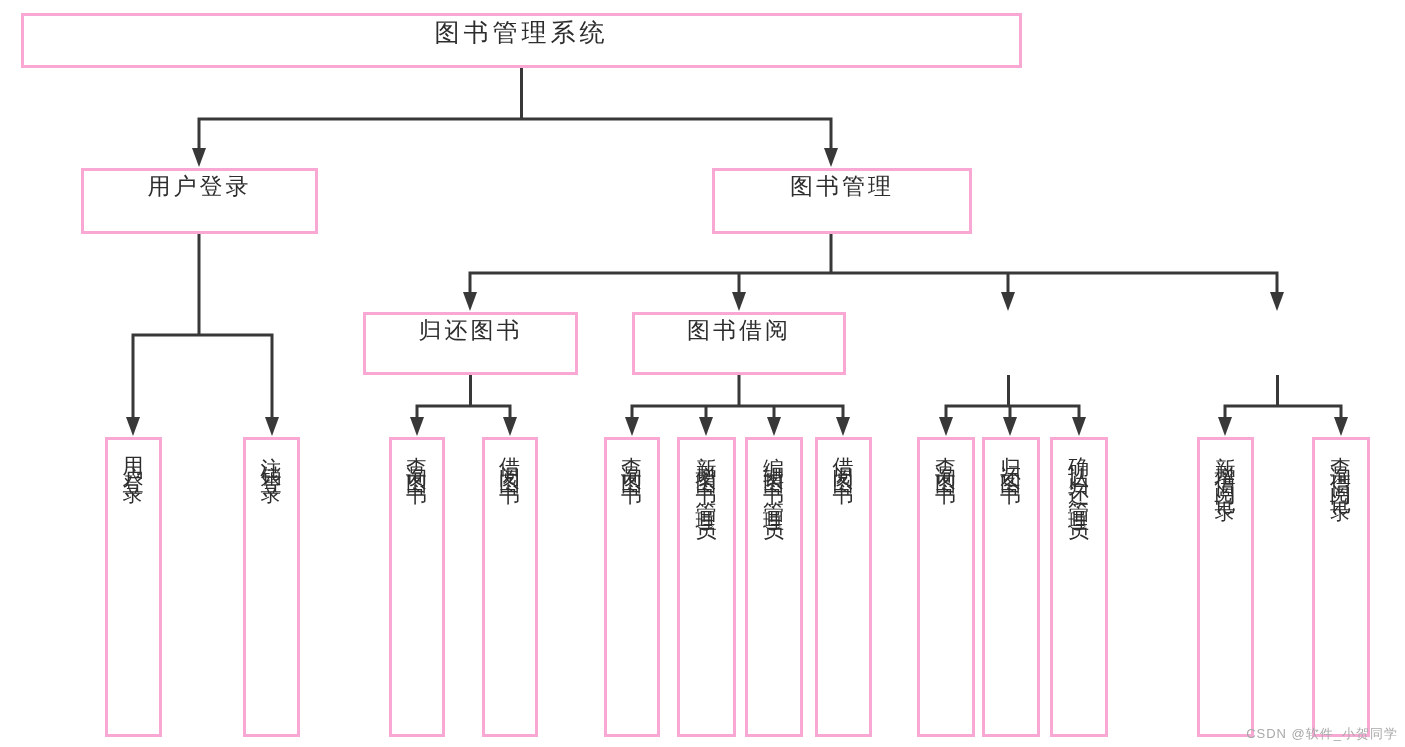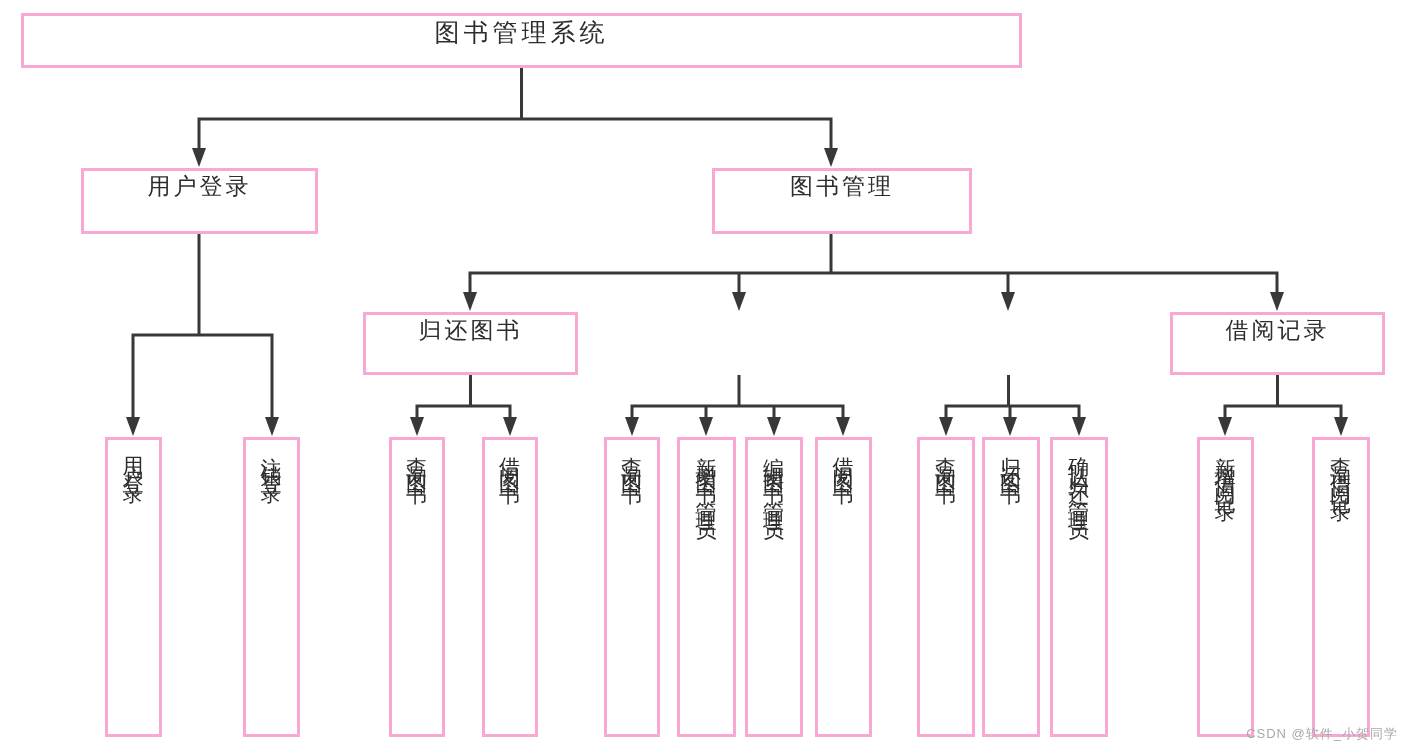--- a/index.html
+++ b/index.html
@@ -121,22 +121,22 @@
   <div class="node" style="left:81px; top:168px; width:237px; height:66px;">
     <span class="node-label">用户登录</span>
   </div>
   <div class="node" style="left:712px; top:168px; width:260px; height:66px;">
     <span class="node-label">图书管理</span>
   </div>
 
   <div class="node" style="left:363px; top:312px; width:215px; height:63px;">
     <span class="node-label">归还图书</span>
   </div>
-  <div class="node" style="left:1170px; top:312px; width:215px; height:63px;">
-    <span class="node-label">借阅记录</span>
+  <div class="node" style="left:632px; top:312px; width:214px; height:63px;">
+    <span class="node-label">图书借阅</span>
   </div>
 
   <div class="node" style="left:105px; top:437px; width:57px; height:300px;">
     <span class="leaf-label">用户登录</span>
   </div>
   <div class="node" style="left:243px; top:437px; width:57px; height:300px;">
     <span class="leaf-label">注销登录</span>
   </div>
 
   <div class="node" style="left:389px; top:437px; width:56px; height:300px;">

